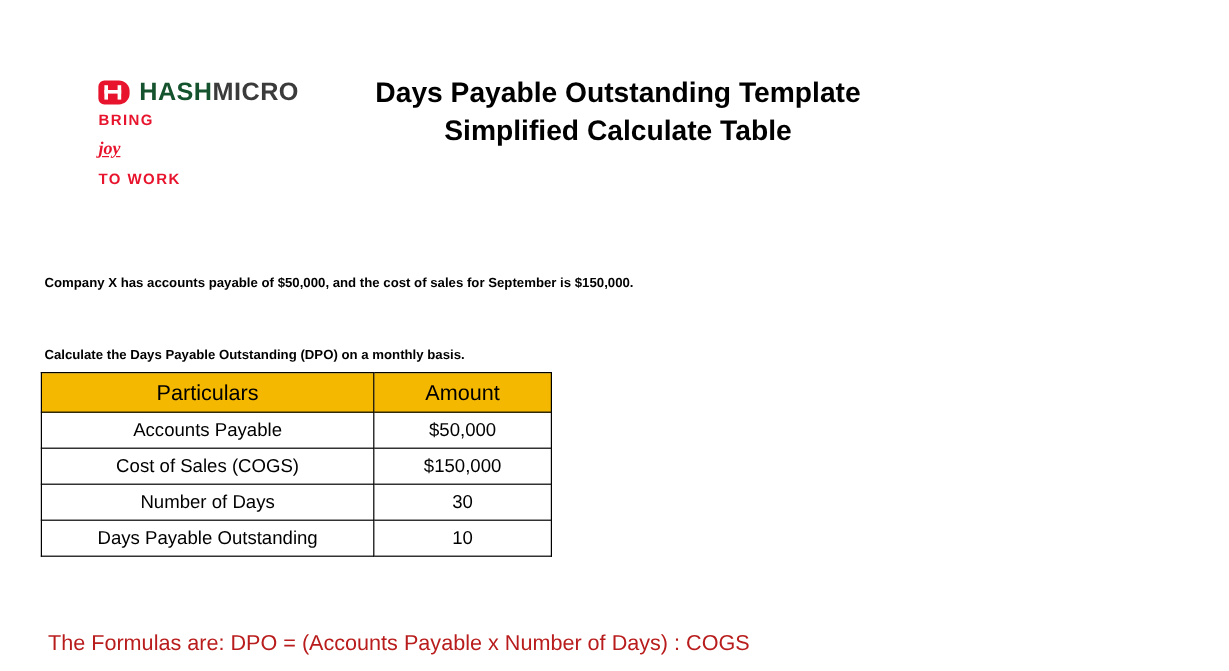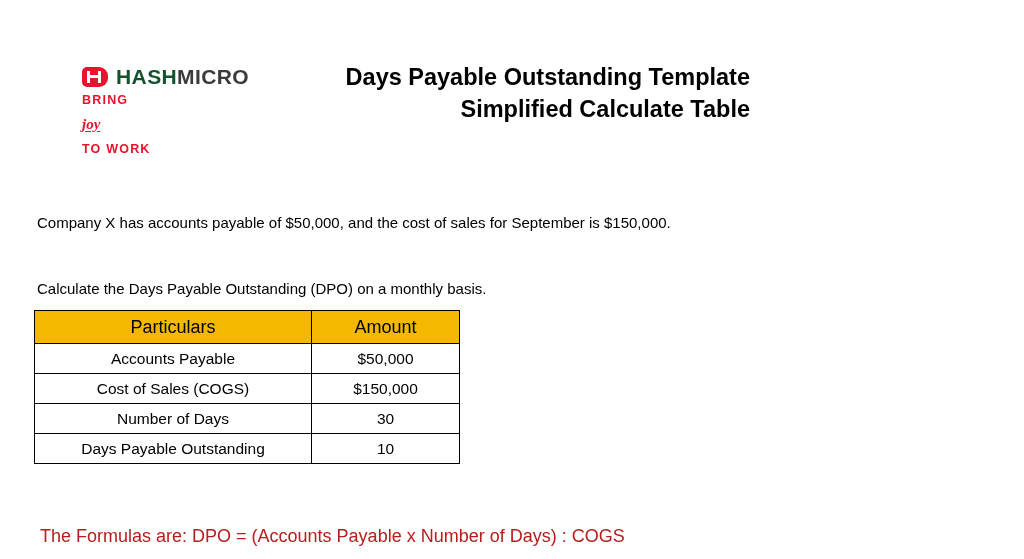--- a/index.html
+++ b/index.html
@@ -89,38 +89,38 @@
     text-decoration: underline;
     text-underline-offset: 2px;
   }
 
   
   .doc-title {
     position: absolute;
     left: 280px;
     top: 62px;
     width: 470px;
-    text-align: right;
+    text-align: center;
     font-size: 23.5px;
     font-weight: bold;
     line-height: 1.35;
     color: #000000;
   }
   .doc-title .line2 {
     display: block;
   }
 
   
   .scenario {
     position: absolute;
     left: 37px;
-    top: 212px;
+    top: 228px;
     width: 930px;
-    font-size: 15px;
-    font-weight: normal;
+    font-size: 11px;
+    font-weight: bold;
     line-height: 1.5;
   }
   .scenario .l2 {
     display: block;
     margin-top: 43px;
   }
 
   
   .data-table {
     position: absolute;

